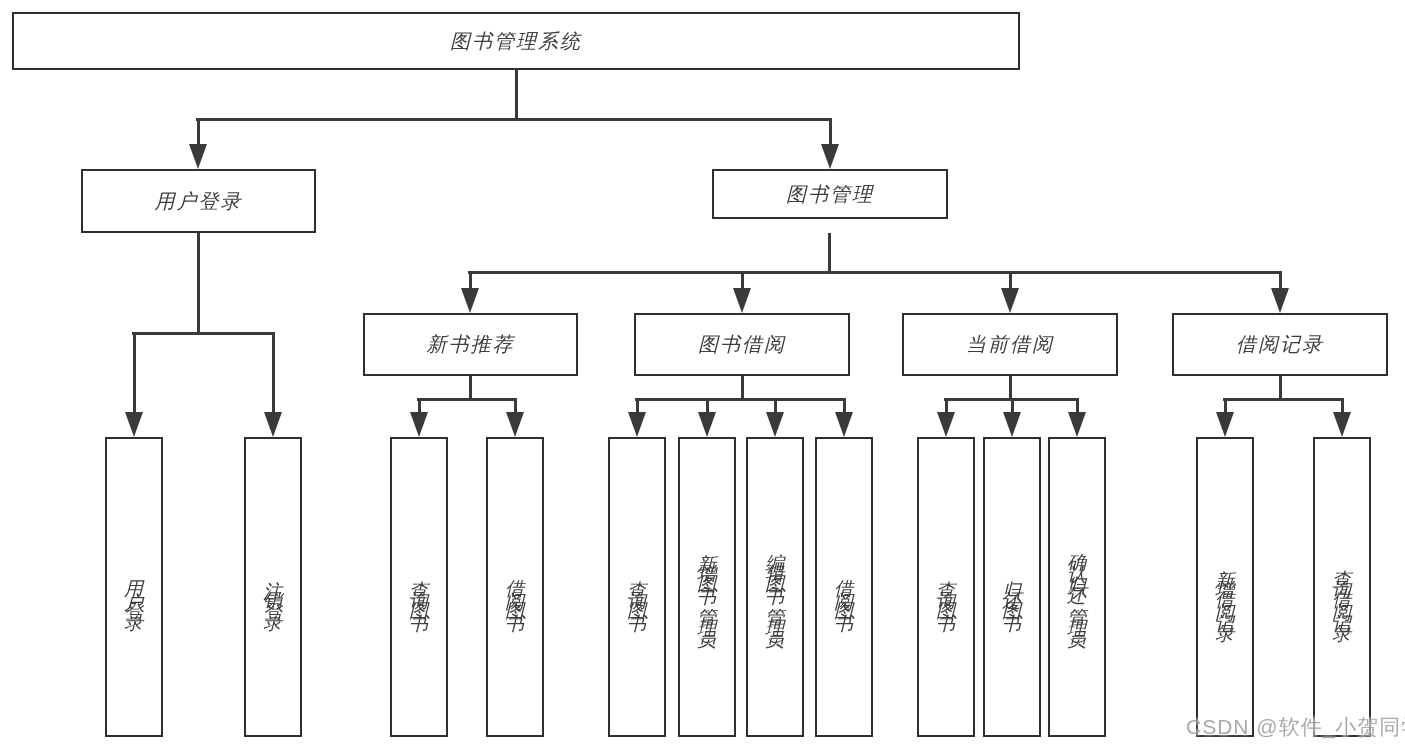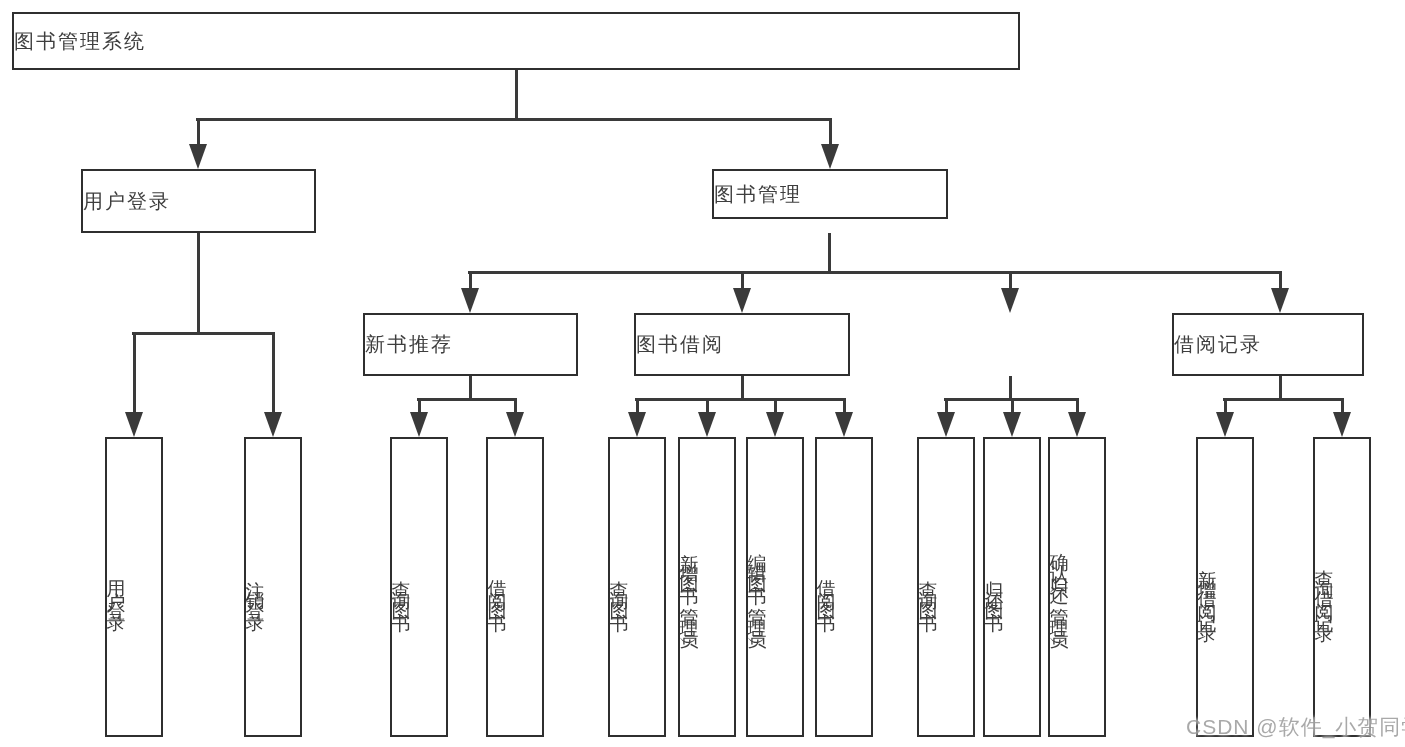--- a/index.html
+++ b/index.html
@@ -5,22 +5,23 @@
   * { margin:0; padding:0; box-sizing:border-box; }
   html,body { background:#fff; }
   body { font-family:"Liberation Sans","DejaVu Sans",sans-serif; }
   .canvas {
     position:relative; width:1405px; height:747px;
     background:#fff; overflow:hidden;
   }
   .box {
     position:absolute; background:#fff;
     border:2px solid #2f2f2f;
-    display:flex; align-items:center; 
+    display:flex; align-items:center; justify-content:center;
     color:#3e3e3e;
+    font-style:italic;
   }
   .box.h { font-size:20px; letter-spacing:2px; }
   .box.v { width:58px; height:300px; }
   .vtext {
     writing-mode:vertical-rl;
     font-size:19px; letter-spacing:11px;
     color:#3e3e3e; line-height:1;
   }
   .vline { position:absolute; width:3px; background:#3a3a3a; }
   .hline { position:absolute; height:3px; background:#3a3a3a; }
@@ -78,21 +79,24 @@
   <div class="arrow" style="left:733px;top:288px"></div>
   <div class="arrow" style="left:1001px;top:288px"></div>
   <div class="arrow" style="left:1271px;top:288px"></div>
 
   <div class="box h" style="left:634px;top:313px;width:216px;height:63px">
     <span>图书借阅</span>
   </div>
   <div class="box h" style="left:363px;top:313px;width:215px;height:63px">
     <span>新书推荐</span>
   </div>
-  <div class="box h" style="left:1172px;top:313px;width:192px;height:63px">
+  <div class="box h" style="left:902px;top:313px;width:216px;height:63px">
+    <span>当前借阅</span>
+  </div>
+  <div class="box h" style="left:1172px;top:313px;width:216px;height:63px">
     <span>借阅记录</span>
   </div>
 
   <div class="vline" style="left:469px;top:376px;height:25px"></div>
   <div class="hline" style="left:417px;top:398px;width:100px"></div>
   <div class="vline" style="left:418px;top:398px;height:17px"></div>
   <div class="vline" style="left:514px;top:398px;height:17px"></div>
   <div class="arrow" style="left:410px;top:412px"></div>
   <div class="arrow" style="left:506px;top:412px"></div>
 

